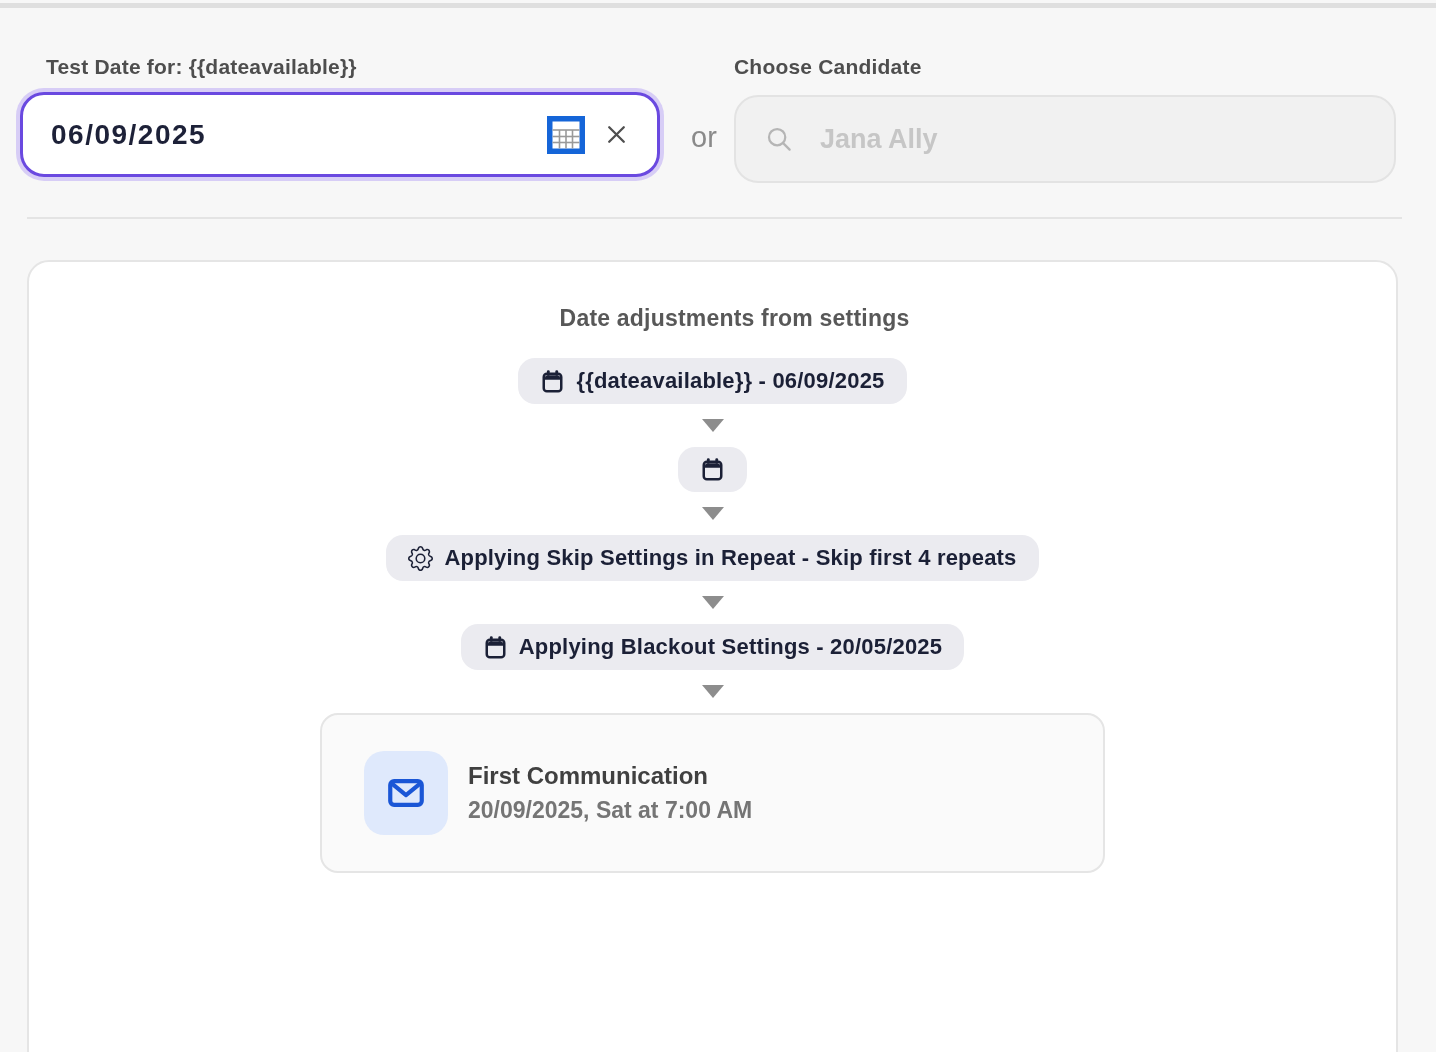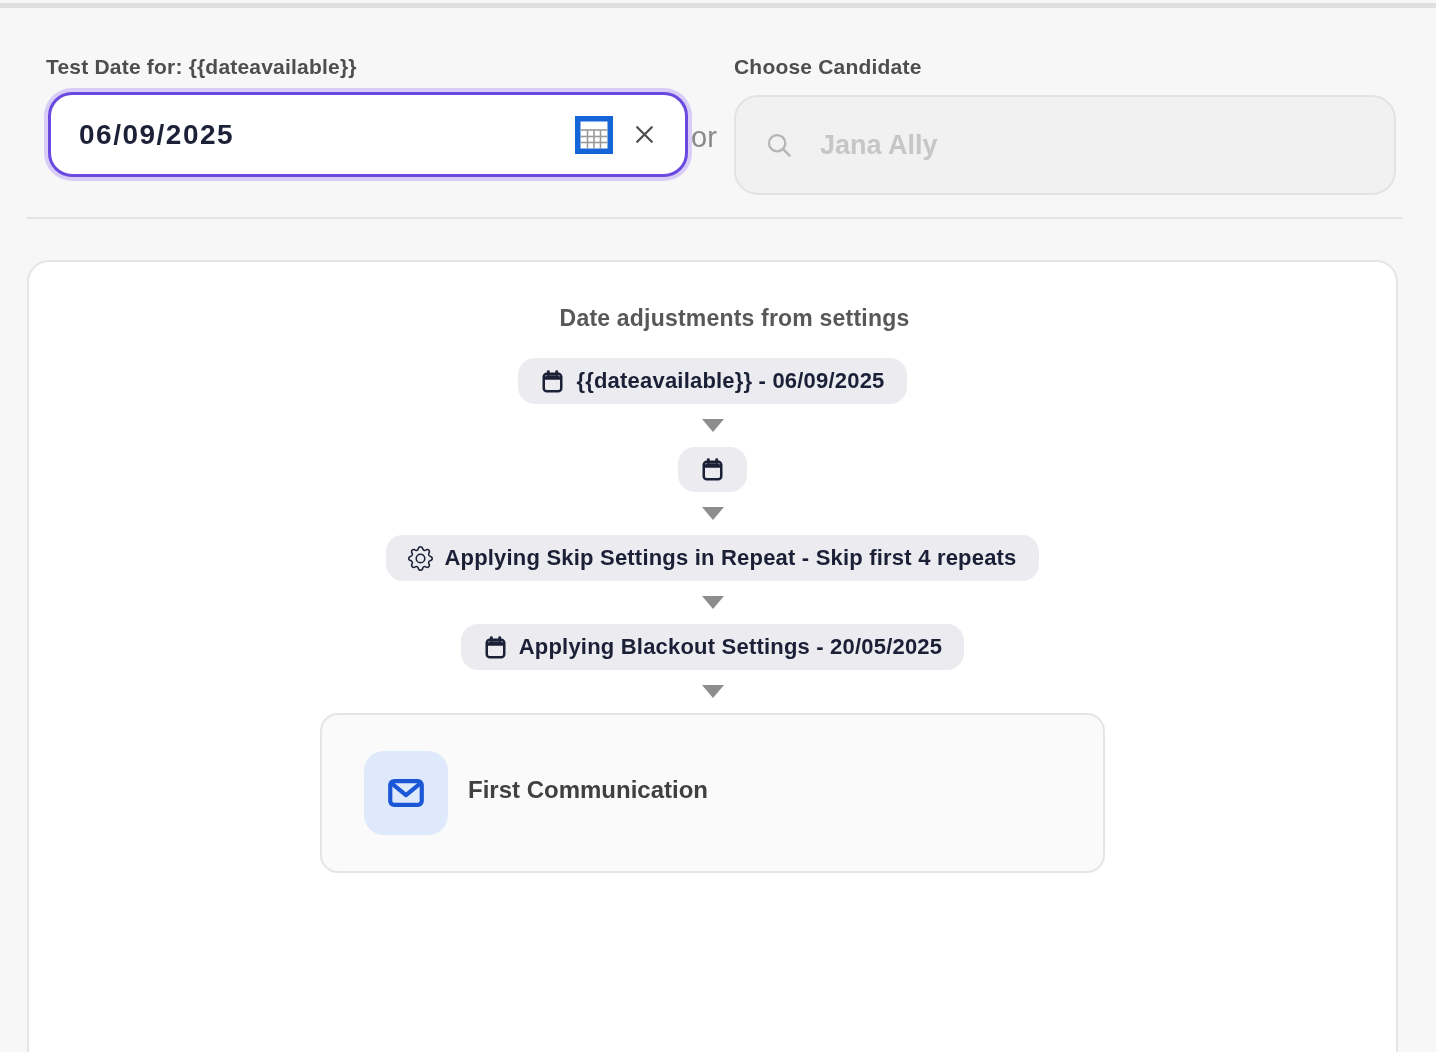--- a/index.html
+++ b/index.html
@@ -16,21 +16,21 @@
   }
   .field-label {
     position: absolute; top: 55px;
     font-size: 21px; font-weight: 700; color: #4e4e4e;
     letter-spacing: 0.2px;
   }
   #test-date-label { left: 46px; }
   #candidate-label { left: 734px; }
 
   .date-input-wrap {
-    position: absolute; left: 48px; top: 92px;
+    position: absolute; left: 20px; top: 92px;
     width: 640px; height: 85px;
     background: #ffffff;
     border: 3px solid #6a49e0;
     border-radius: 24px;
     box-shadow: 0 0 0 4px #d7cdf6;
     display: flex; align-items: center;
     padding: 0 24px 0 28px;
   }
   .date-input-wrap input {
     flex: 1; min-width: 0;
@@ -48,21 +48,21 @@
     flex: 0 0 auto; margin-left: 16px; margin-right: 4px;
     background: transparent; border: none; cursor: pointer;
     display: flex; align-items: center; justify-content: center;
   }
   .or-label {
     position: absolute; left: 691px; top: 121px;
     font-size: 29px; color: #8a8a8a;
   }
   .search-wrap {
     position: absolute; left: 734px; top: 95px;
-    width: 662px; height: 100px;
+    width: 662px; height: 88px;
     background: #f1f1f1;
     border: 2px solid #e3e3e3;
     border-radius: 24px;
     display: flex; align-items: center;
     padding: 0 20px 0 28px;
   }
   .search-wrap .mag { flex: 0 0 auto; margin-right: 26px; display: flex; }
   .search-wrap input {
     flex: 1; min-width: 0;
     border: none; outline: none; background: transparent;
@@ -231,15 +231,16 @@
     <div class="comm-icon-tile">
       <span style="display:flex">
         <svg width="42" height="42" viewBox="0 0 24 24" fill="none" stroke="currentColor" stroke-width="2.4" stroke-linejoin="round" stroke-linecap="round">
           <rect x="3" y="5.2" width="18" height="13.6" rx="2.2"></rect>
           <path d="M3.8 6.5 L12 13.2 L20.2 6.5"></path>
         </svg>
       </span>
     </div>
     <div>
       <div class="comm-title">First Communication</div>
+      <div class="comm-subtitle">20/09/2025, Sat at 7:00 AM</div>
     </div>
   </div>
 </div>
 
 </body></html>

